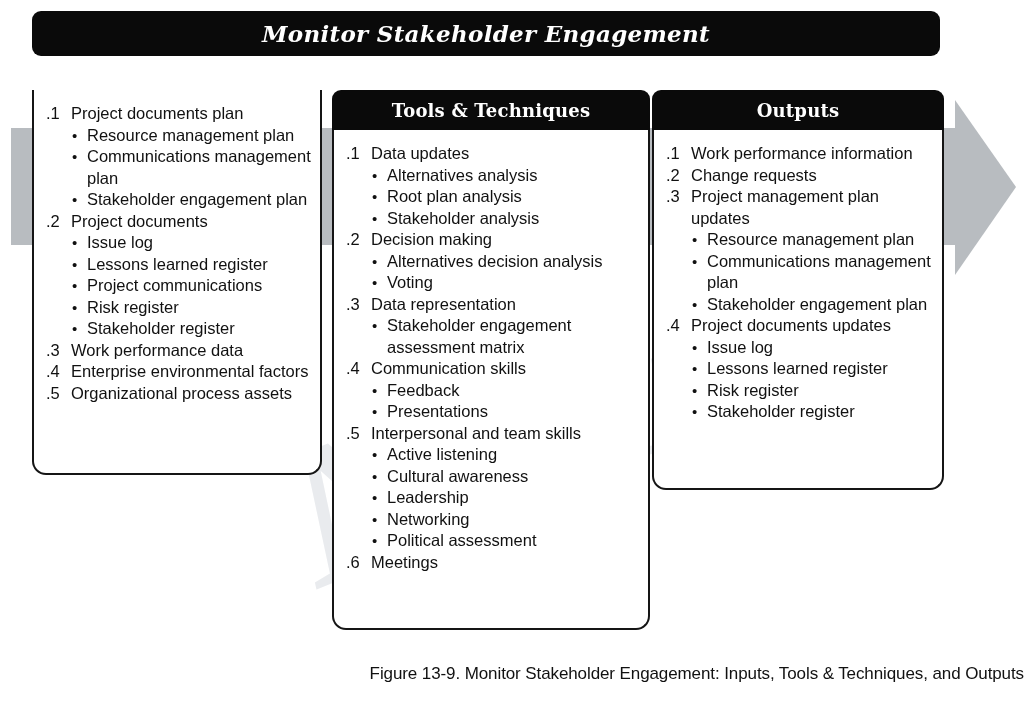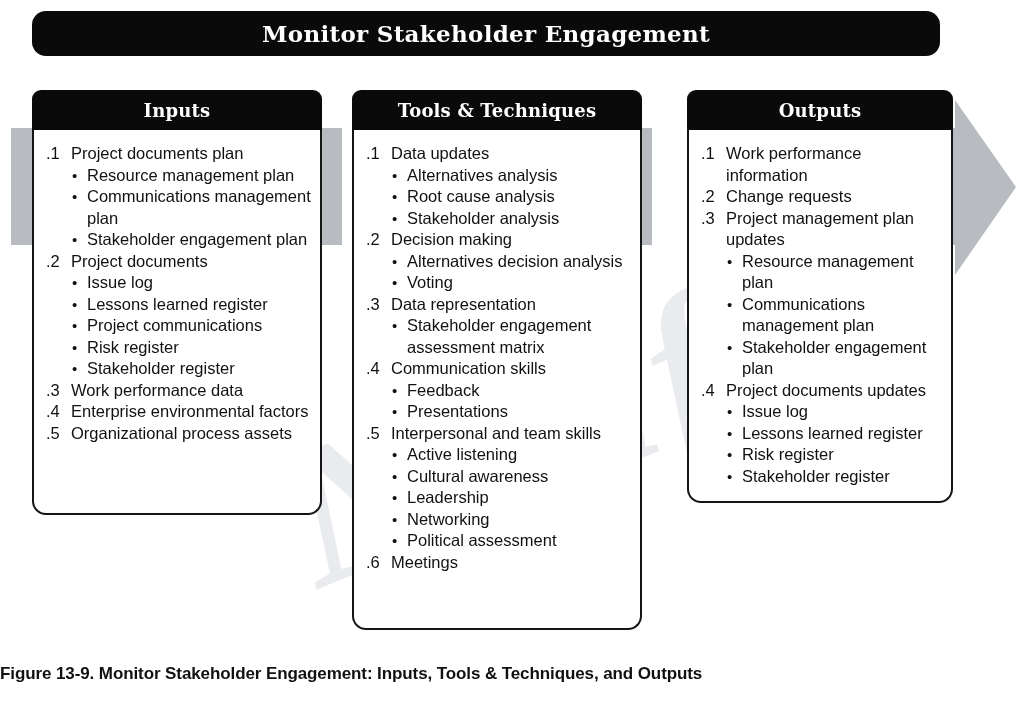--- a/index.html
+++ b/index.html
@@ -49,43 +49,44 @@
   }
 
   
   .title-banner {
     position: absolute;
     left: 32px;
     top: 11px;
     width: 908px;
     height: 45px;
     background: #0a0a0a;
-    border-radius: 14px;
+    border-radius: 9px;
     z-index: 4;
     display: flex;
     align-items: center;
     justify-content: center;
+    font-style: italic;
   }
   .title-banner .title-text {
     color: #ffffff;
     font-family: "DejaVu Serif", serif;
     font-weight: 700;
     font-size: 23px;
     letter-spacing: 0.3px;
   }
 
   
   .column {
     position: absolute;
     top: 90px;
     z-index: 3;
   }
   .col-inputs  { left: 32px;  width: 290px; }
-  .col-tools   { left: 352px; width: 290px; }
-  .col-outputs { left: 687px; width: 266px; }
+  .col-tools   { left: 332px; width: 318px; }
+  .col-outputs { left: 652px; width: 292px; }
 
   .col-header {
     height: 40px;
     background: #0a0a0a;
     border-radius: 9px 9px 0 0;
     display: flex;
     align-items: center;
     justify-content: center;
   }
   .col-header .hdr-text {
@@ -150,23 +151,23 @@
   li.subitem > .label {
     flex: 1 1 auto;
   }
 
   
   .caption {
     position: absolute;
     left: 0;
     top: 664px;
     width: 1024px;
-    text-align: left;
+    text-align: right;
     font-size: 17px;
-    font-weight: 700;
+    font-weight: 400;
     letter-spacing: -0.1px;
     color: #111111;
     z-index: 4;
   }
 </style>
 </head>
 <body>
 
 <div class="watermark">Notific</div>
 
@@ -176,23 +177,20 @@
   <rect x="630" y="33" width="22" height="117" fill="#b8bcc0"></rect>
   <rect x="936" y="33" width="22" height="117" fill="#b8bcc0"></rect>
   <polygon points="955,5 1016,92 955,180" fill="#b8bcc0"></polygon>
 </svg>
 
 <div class="title-banner">
   <span class="title-text">Monitor Stakeholder Engagement</span>
 </div>
 
 <div class="column col-inputs">
-  <div class="col-header">
-    <span class="hdr-text">Inputs</span>
-  </div>
   <div class="col-body">
     <ul class="itemlist">
         <li class="item">
           <span class="num">.1</span>
           <span class="label">Project documents plan</span>
         </li>
         <ul class="sublist">
           <li class="subitem">
             <span class="bullet">•</span>
             <span class="label">Resource management plan</span>
@@ -258,21 +256,21 @@
           <span class="num">.1</span>
           <span class="label">Data updates</span>
         </li>
         <ul class="sublist">
           <li class="subitem">
             <span class="bullet">•</span>
             <span class="label">Alternatives analysis</span>
           </li>
           <li class="subitem">
             <span class="bullet">•</span>
-            <span class="label">Root cause analysis</span>
+            <span class="label">Root plan analysis</span>
           </li>
           <li class="subitem">
             <span class="bullet">•</span>
             <span class="label">Stakeholder analysis</span>
           </li>
         </ul>
         <li class="item">
           <span class="num">.2</span>
           <span class="label">Decision making</span>
         </li>

